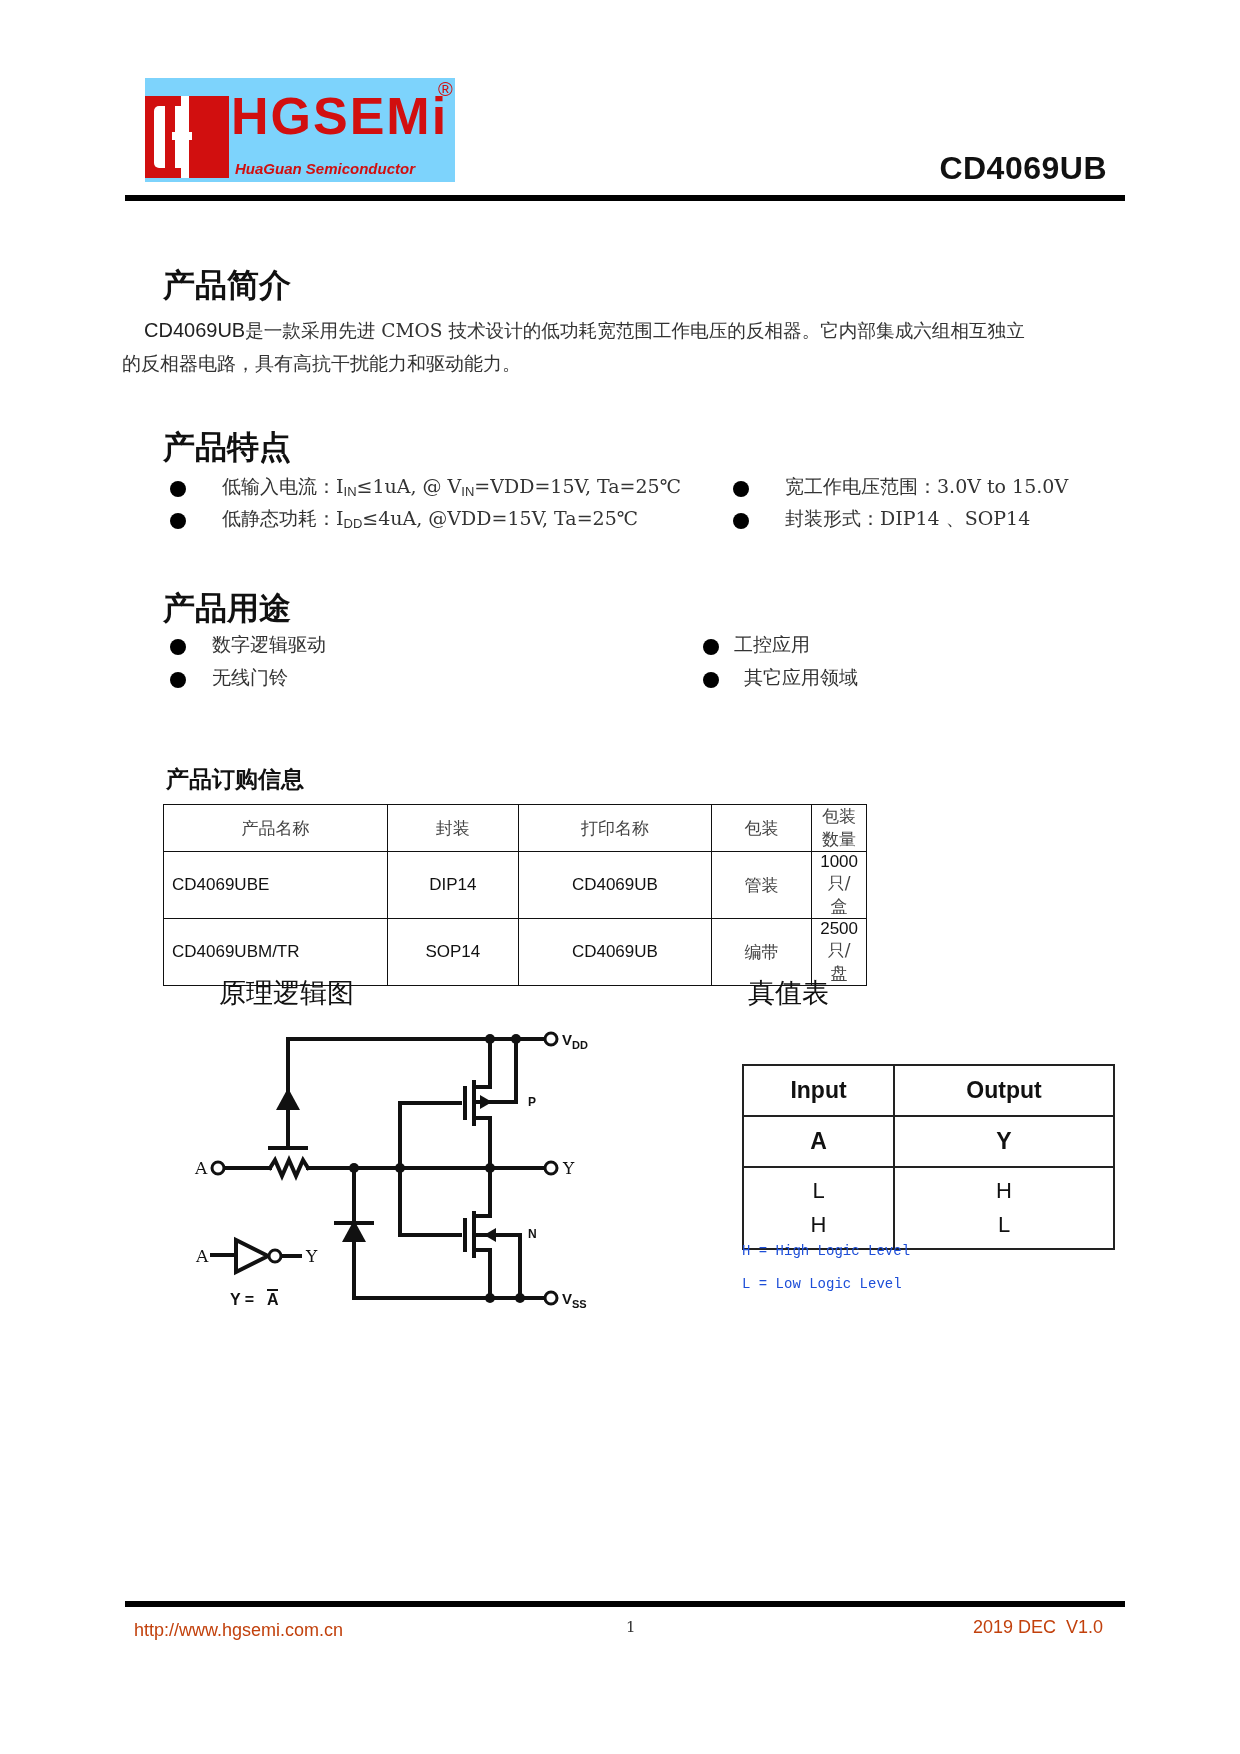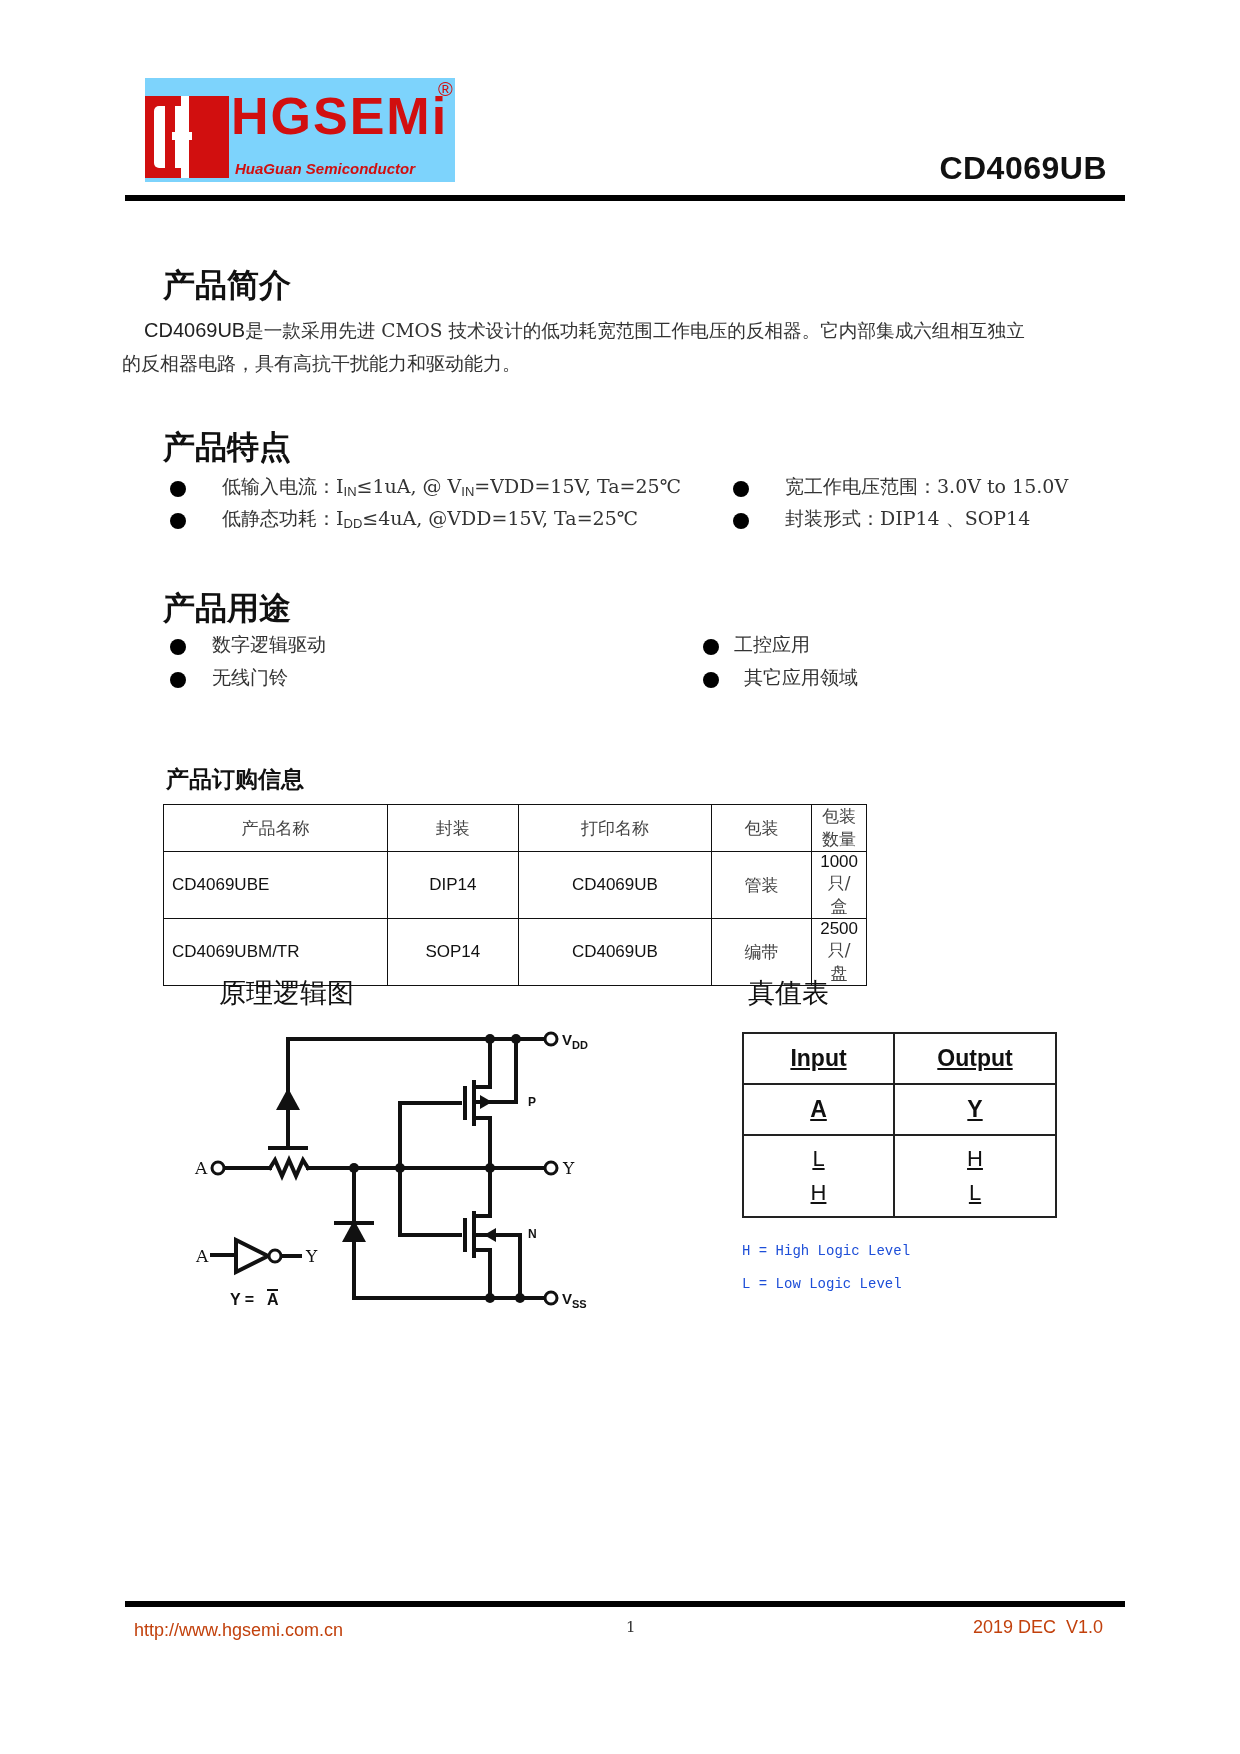--- a/index.html
+++ b/index.html
@@ -23,21 +23,21 @@
   .bullet-text { font-size:19px; color:#333; white-space:nowrap; }
   .sub { font-size:13px; vertical-align:-3px; font-family:"Liberation Sans",sans-serif; }
 
   
   table.order { border-collapse:collapse; position:absolute; left:163px; top:804px; width:704px; font-family:"Liberation Sans",sans-serif; font-size:17px; color:#111; }
   table.order td, table.order th { border:1.5px solid #111; height:31px; padding:0 8px; font-weight:normal; text-align:center; }
   table.order td.left { text-align:left; }
   .cn-gray { color:#444; font-family:"DejaVu Sans",sans-serif; }
 
   
-  table.truth { border-collapse:collapse; position:absolute; left:742px; top:1032px; width:315px; font-family:"Liberation Sans",sans-serif; color:#111;text-decoration:underline; }
+  table.truth { border-collapse:collapse; position:absolute; left:742px; top:1064px; width:373px; font-family:"Liberation Sans",sans-serif; color:#111; }
   table.truth td { border:2px solid #222; text-align:center; }
   .tt-head { font-weight:bold; font-size:23px; height:47px; }
   .tt-val { font-size:22px; line-height:34px; padding:6px 0; }
   .legend { font-family:Liberation Mono, monospace; font-size:14px; color:#1d4ed8; }
 
   
   .rule-bottom { left:125px; top:1601px; width:1000px; height:6px; background:#000; }
   .footer-text { font-family:"Liberation Sans",sans-serif; font-size:18px; color:#c2410c; }
 </style>
 </head>

